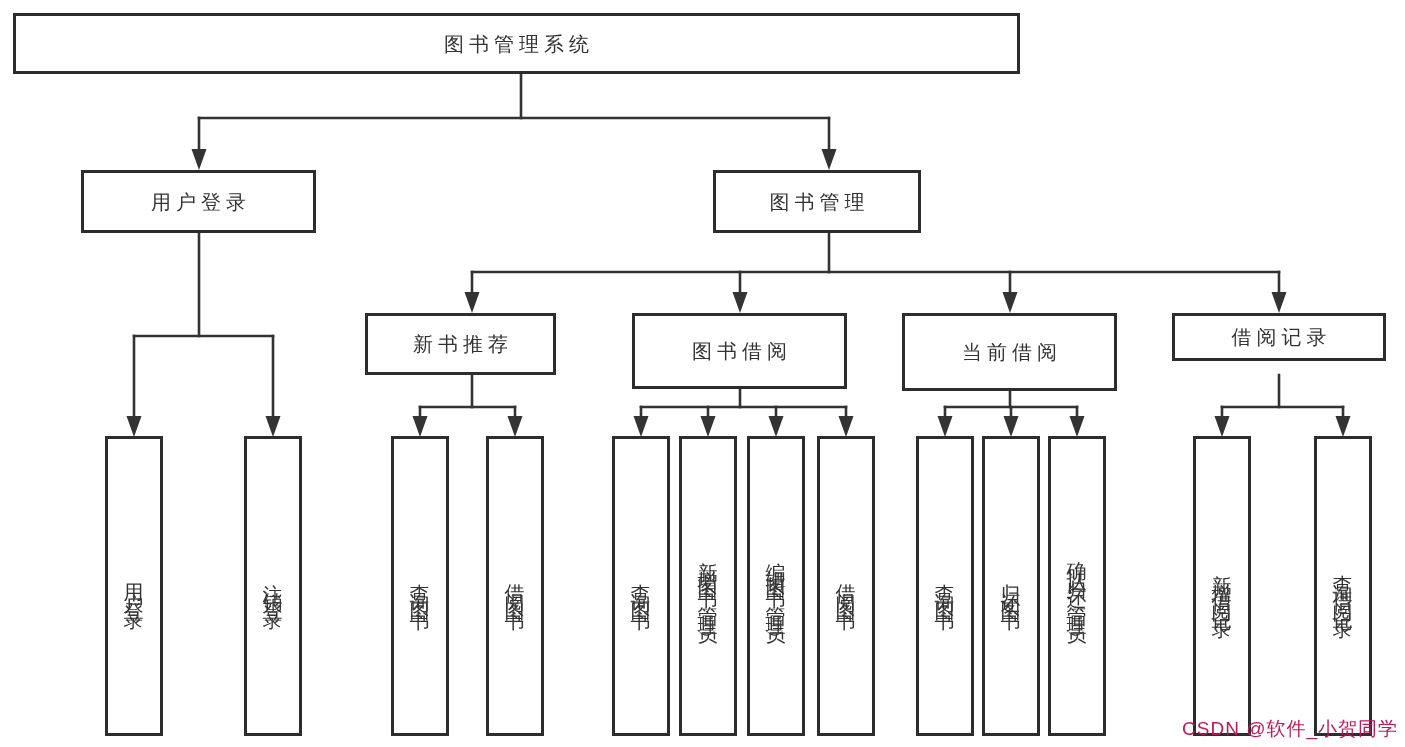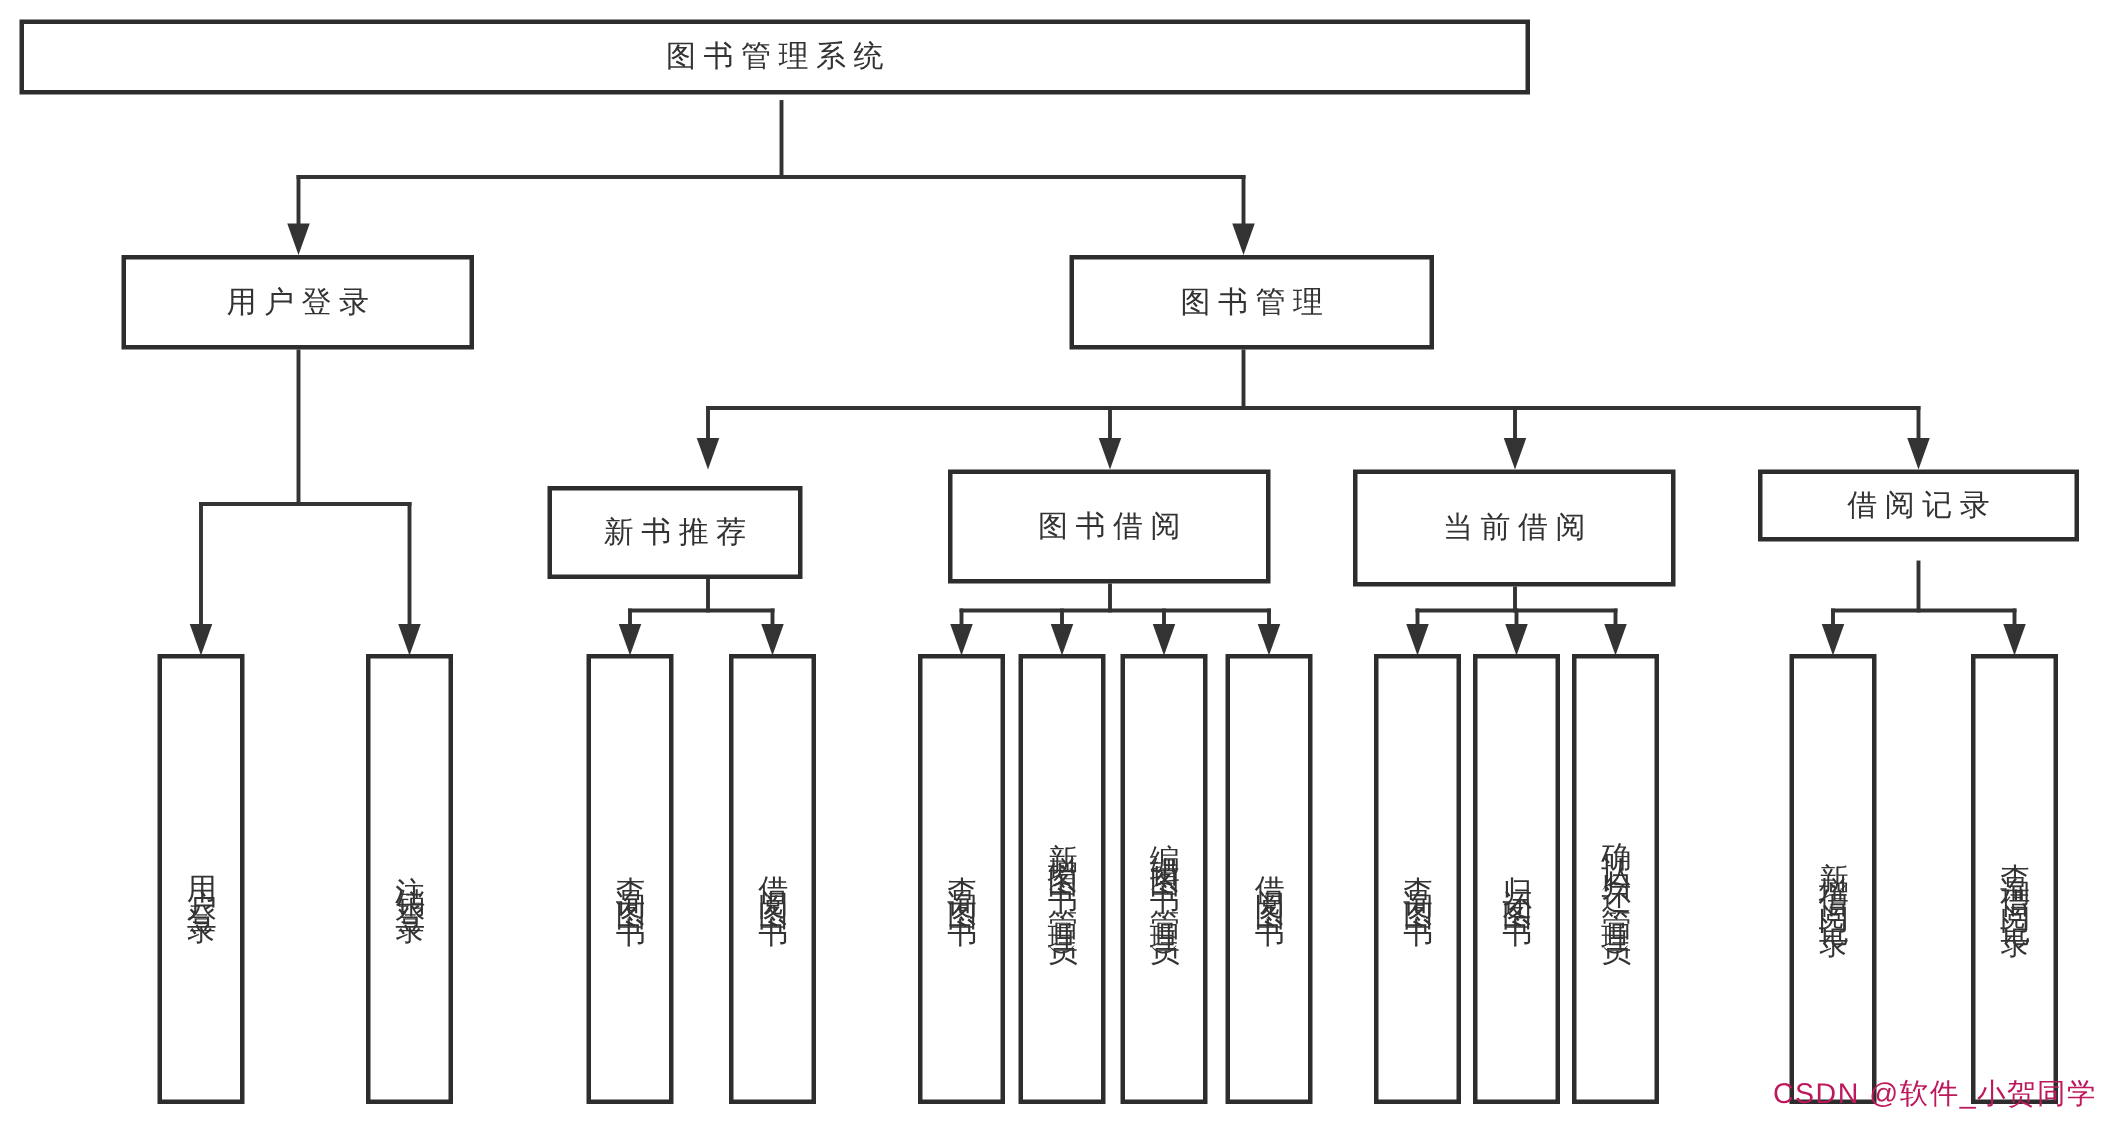--- a/index.html
+++ b/index.html
@@ -80,32 +80,32 @@
       <line x1="1077" y1="407" x2="1077" y2="423" stroke="#333333" stroke-width="2.6" stroke-linecap="square"></line>
       <polygon points="1069.5,416 1084.5,416 1077,437" fill="#333333"></polygon>
       <line x1="1279" y1="375" x2="1279" y2="407" stroke="#333333" stroke-width="2.6" stroke-linecap="square"></line>
       <line x1="1222" y1="407" x2="1343" y2="407" stroke="#333333" stroke-width="2.6" stroke-linecap="square"></line>
       <line x1="1222" y1="407" x2="1222" y2="423" stroke="#333333" stroke-width="2.6" stroke-linecap="square"></line>
       <polygon points="1214.5,416 1229.5,416 1222,437" fill="#333333"></polygon>
       <line x1="1343" y1="407" x2="1343" y2="423" stroke="#333333" stroke-width="2.6" stroke-linecap="square"></line>
       <polygon points="1335.5,416 1350.5,416 1343,437" fill="#333333"></polygon>
     </svg>
 
-  <div class="node h" style="left:13px;top:13px;width:1007px;height:50px">
+  <div class="node h" style="left:13px;top:13px;width:1007px;height:61px">
     <span>图书管理系统</span>
   </div>
 
   <div class="node h" style="left:81px;top:170px;width:235px;height:63px">
     <span>用户登录</span>
   </div>
-  <div class="node h" style="left:713px;top:170px;width:243px;height:63px">
+  <div class="node h" style="left:713px;top:170px;width:208px;height:63px">
     <span>图书管理</span>
   </div>
 
-  <div class="node h" style="left:365px;top:324px;width:170px;height:62px">
+  <div class="node h" style="left:365px;top:313px;width:191px;height:62px">
     <span>新书推荐</span>
   </div>
   <div class="node h" style="left:632px;top:313px;width:215px;height:76px">
     <span>图书借阅</span>
   </div>
   <div class="node h" style="left:902px;top:313px;width:215px;height:78px">
     <span>当前借阅</span>
   </div>
   <div class="node h" style="left:1172px;top:313px;width:214px;height:48px">
     <span>借阅记录</span>

